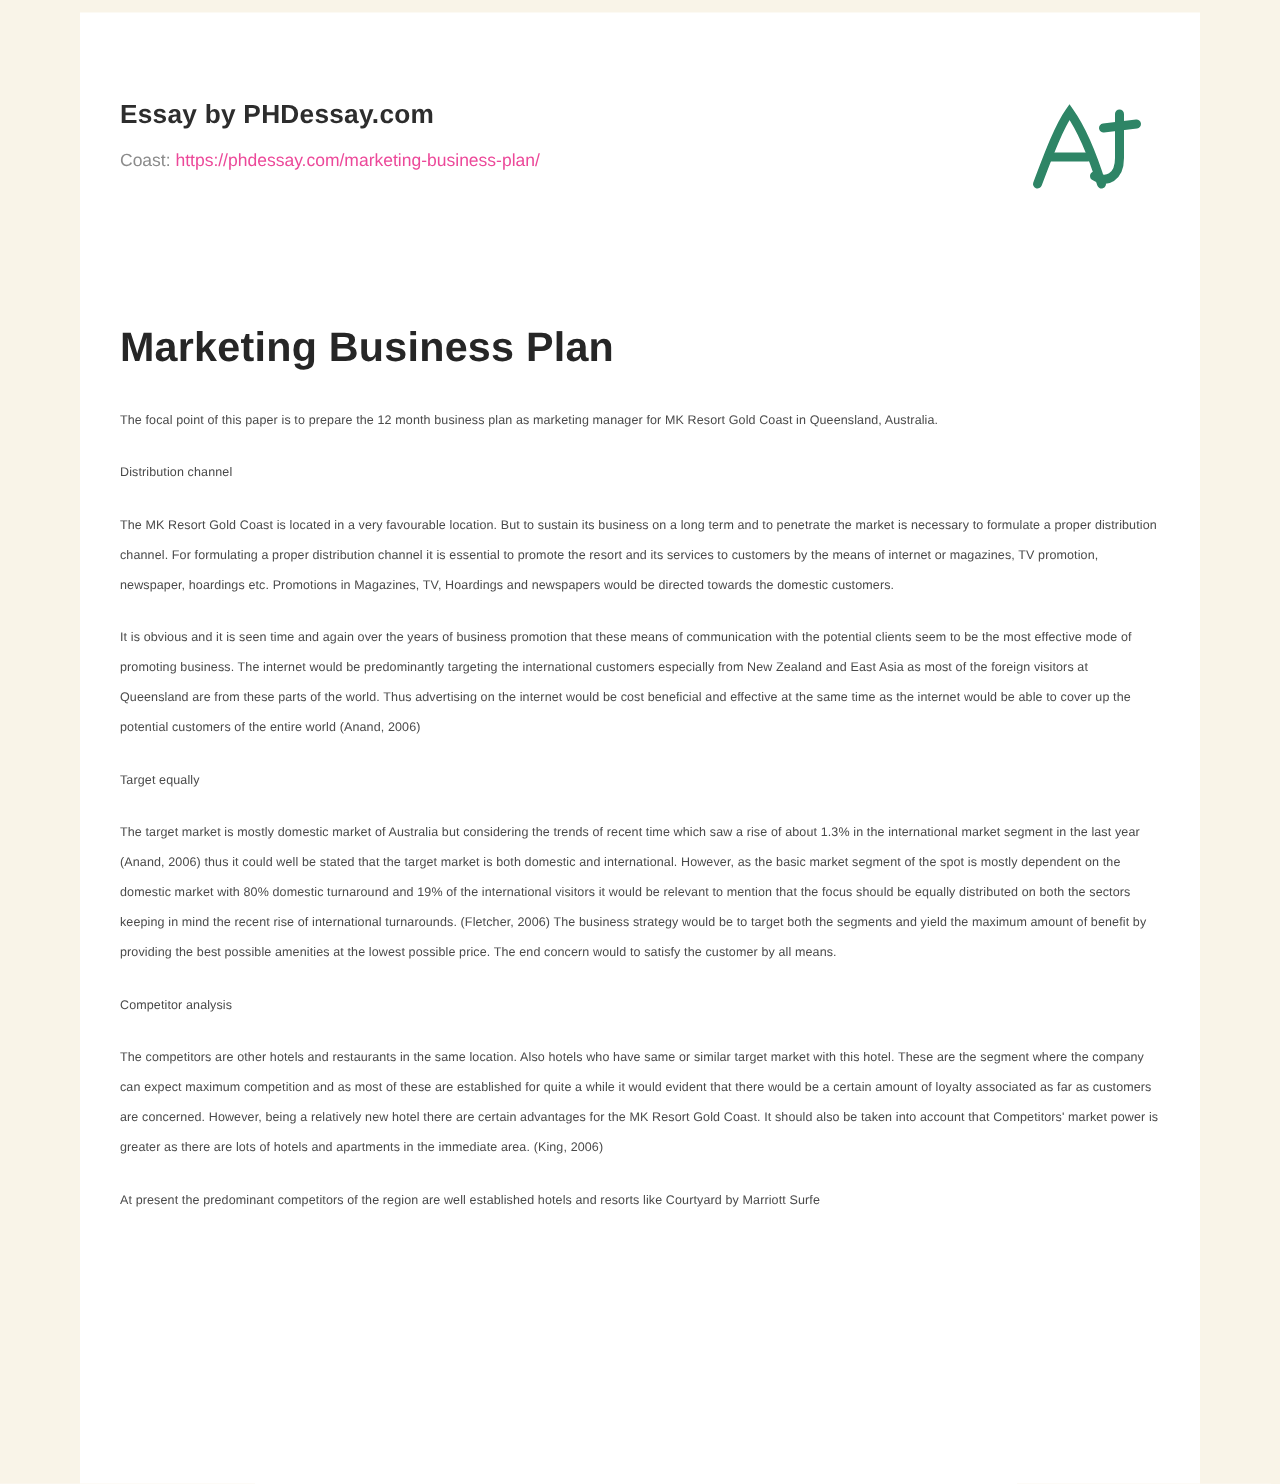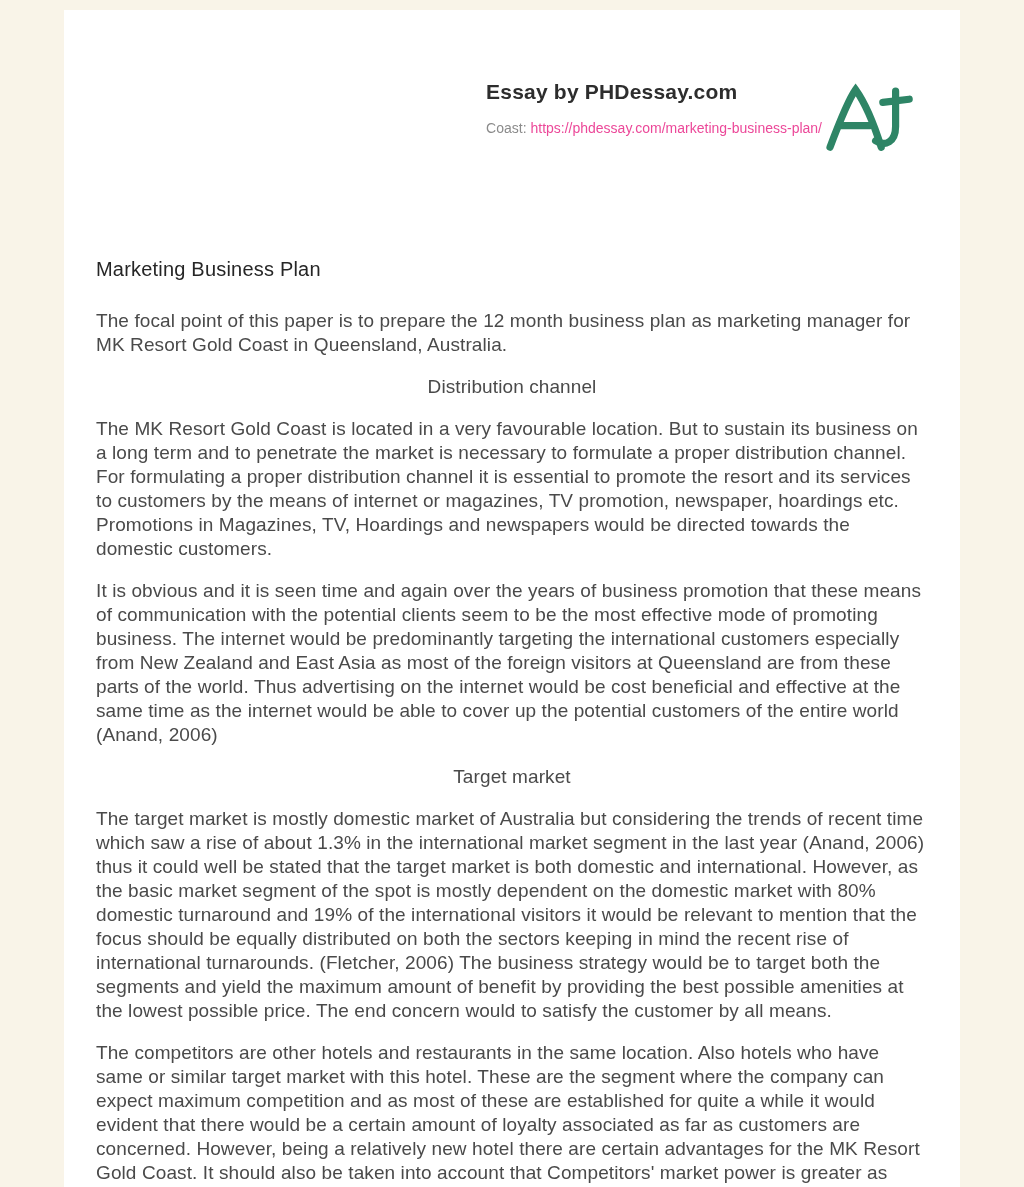--- a/index.html
+++ b/index.html
@@ -15,23 +15,22 @@
   }
   .card {
     margin: 10px 64px 0 64px;
     background: #ffffff;
     min-height: 1177px;
     padding: 70px 32px 40px 32px;
     box-sizing: border-box;
   }
   .header {
     display: flex;
-    justify-content: flex-end;
+    justify-content: space-between;
     align-items: flex-start;
-    margin-left: 48px;
   }
   .site-title {
     font-size: 21px;
     font-weight: 700;
     color: #2d2d2d;
     letter-spacing: 0.2px;
     margin: 0 0 16px 0;
   }
   .source-line {
     font-size: 14px;
@@ -39,36 +38,35 @@
   }
   .source-line a {
     color: #ec4899;
     text-decoration: none;
   }
   .logo {
     margin: -6px 14px 0 0;
     flex: 0 0 auto;
   }
   .essay-title {
-    font-size: 20px;
-    font-weight: 400;
+    font-size: 33px;
+    font-weight: 700;
     color: #262626;
     margin: 92px 0 28px 0;
     letter-spacing: 0.2px;
   }
   .body-text p {
-    font-size: 19px;
+    font-size: 10px;
     line-height: 24px;
     color: #4a4a4a;
     margin: 16px 0 18px 0;
     letter-spacing: 0.1px;
   }
   .body-text p.section-heading {
     color: #4a4a4a;
-    text-align: center;
   }
 </style>
 </head>
 <body>
 
 <div class="card">
 
   <div class="header">
     <div class="header-left">
       <h2 class="site-title">Essay by PHDessay.com</h2>
@@ -90,21 +88,22 @@
   <h1 class="essay-title">Marketing Business Plan</h1>
 
   <div class="body-text">
 
     <p>The focal point of this paper is to prepare the 12 month business plan as marketing manager for MK Resort Gold Coast in Queensland, Australia.</p>
 
     <p class="section-heading">Distribution channel</p>
     <p>The MK Resort Gold Coast is located in a very favourable location. But to sustain its business on a long term and to penetrate the market is necessary to formulate a proper distribution channel. For formulating a proper distribution channel it is essential to promote the resort and its services to customers by the means of internet or magazines, TV promotion, newspaper, hoardings etc. Promotions in Magazines, TV, Hoardings and newspapers would be directed towards the domestic customers.</p>
     <p>It is obvious and it is seen time and again over the years of business promotion that these means of communication with the potential clients seem to be the most effective mode of promoting business. The internet would be predominantly targeting the international customers especially from New Zealand and East Asia as most of the foreign visitors at Queensland are from these parts of the world. Thus advertising on the internet would be cost beneficial and effective at the same time as the internet would be able to cover up the potential customers of the entire world (Anand, 2006)</p>
 
-    <p class="section-heading">Target market</p>
+    <p class="section-heading">Target equally</p>
     <p>The target market is mostly domestic market of Australia but considering the trends of recent time which saw a rise of about 1.3% in the international market segment in the last year (Anand, 2006) thus it could well be stated that the target market is both domestic and international. However, as the basic market segment of the spot is mostly dependent on the domestic market with 80% domestic turnaround and 19% of the international visitors it would be relevant to mention that the focus should be equally distributed on both the sectors keeping in mind the recent rise of international turnarounds. (Fletcher, 2006) The business strategy would be to target both the segments and yield the maximum amount of benefit by providing the best possible amenities at the lowest possible price. The end concern would to satisfy the customer by all means.</p>
 
+    <p class="section-heading">Competitor analysis</p>
     <p>The competitors are other hotels and restaurants in the same location. Also hotels who have same or similar target market with this hotel. These are the segment where the company can expect maximum competition and as most of these are established for quite a while it would evident that there would be a certain amount of loyalty associated as far as customers are concerned. However, being a relatively new hotel there are certain advantages for the MK Resort Gold Coast. It should also be taken into account that Competitors' market power is greater as there are lots of hotels and apartments in the immediate area. (King, 2006)</p>
     <p>At present the predominant competitors of the region are well established hotels and resorts like Courtyard by Marriott Surfe</p>
 
   </div>
 
 </div>
 
 </body></html>

